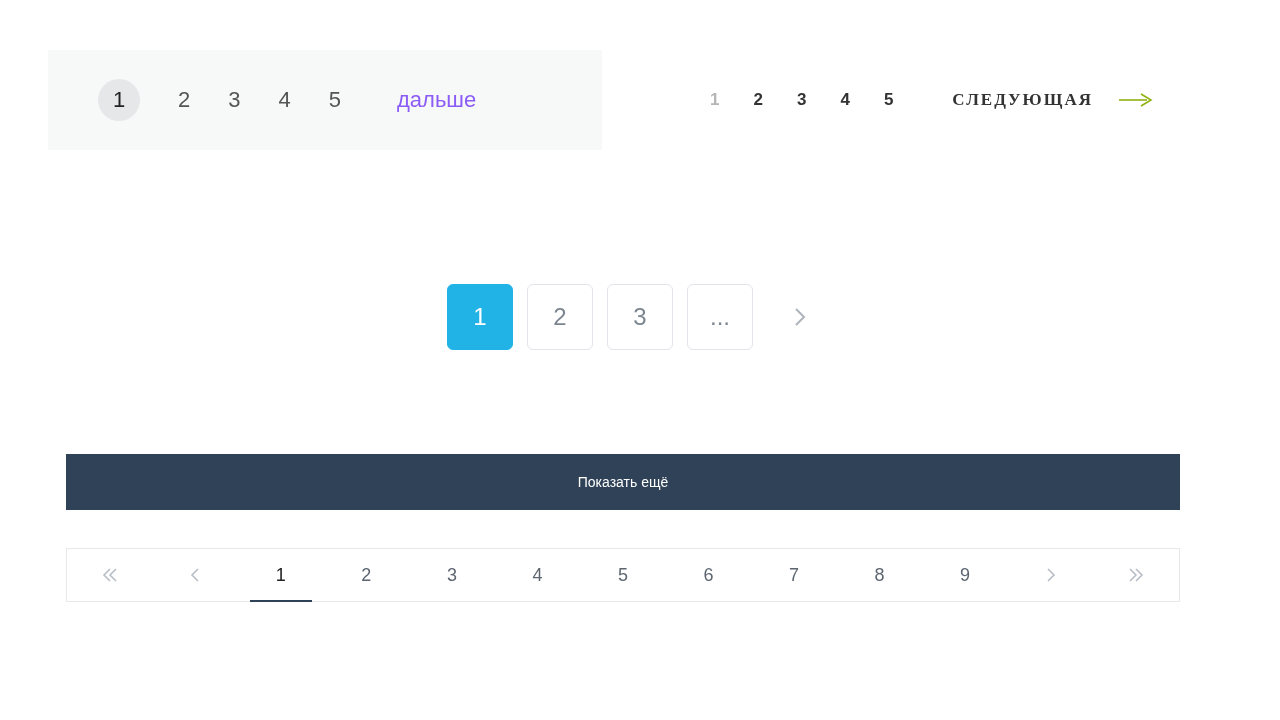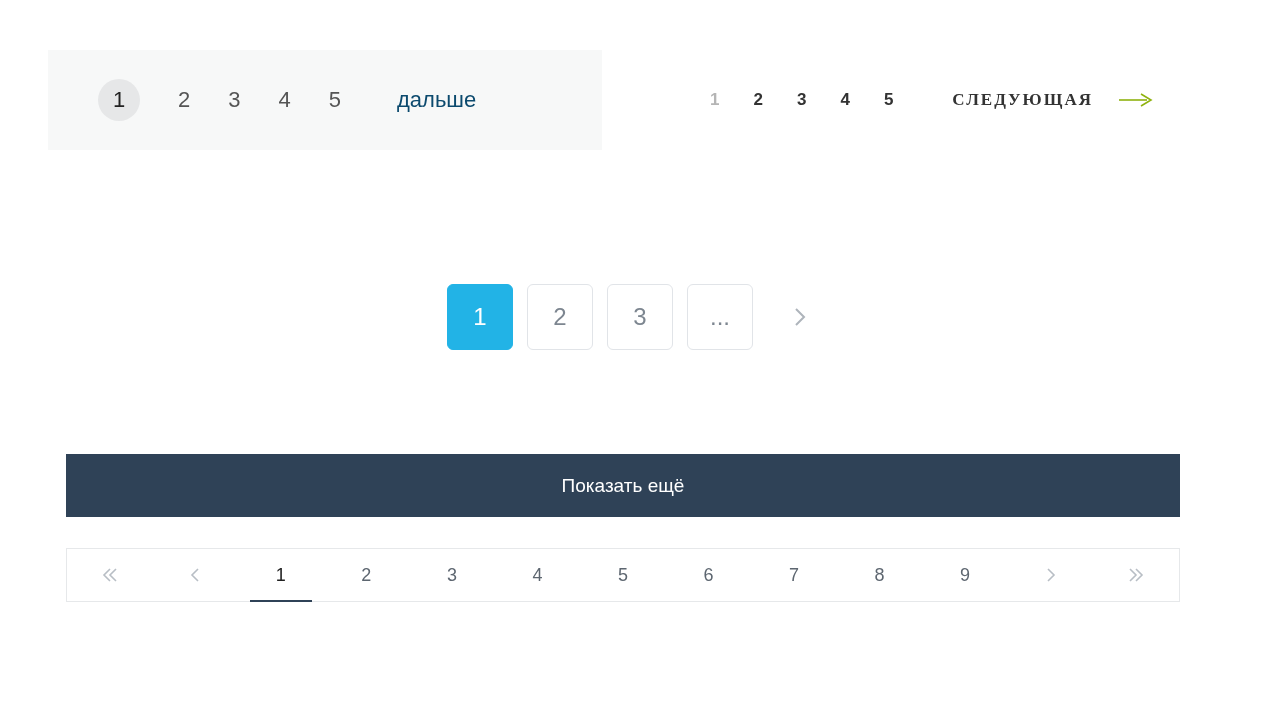--- a/index.html
+++ b/index.html
@@ -19,21 +19,21 @@
     gap: 38px;
     color: #555;
     font-size: 22px;
   }
   .pag1 .page { cursor: pointer; }
   .pag1 .page.active {
     width: 42px; height: 42px; border-radius: 50%;
     background: #e6e7e8; color: #222;
     display: inline-flex; align-items: center; justify-content: center;
   }
-  .pag1 .more { margin-left: 18px; cursor: pointer; color:#0c4a6e;}
+  .pag1 .more { margin-left: 18px; cursor: pointer; color:#8b5cf6;}
 
   
   .pag2 {
     position: absolute;
     top: 90px;
     left: 710px;
     display: flex;
     align-items: center;
     gap: 34px;
     font-size: 17px;
@@ -67,24 +67,24 @@
   }
   .pag3 .box.active { background: #22b3e6; color: #fff; border-color:#22b3e6; }
   .pag3 .ellipsis { border: 1px solid #e1e4e8; cursor: default; }
   .pag3 .chev { width: 66px; height: 66px; display:inline-flex; align-items:center; justify-content:center; cursor:pointer; color:#aeb4bb; font-size:24px;}
 
   
   .showmore {
     position: absolute;
     top: 454px;
     left: 66px; right: 100px;
-    height: 63px;
+    height: 56px;
     background: #2f4257;
     color: #fff;
-    font-size: 19px;
+    font-size: 14px;
     display: flex; align-items: center; justify-content: center;
     cursor: pointer;
   }
 
   
   .pag4 {
     position: absolute;
     top: 548px;
     left: 66px; right: 100px;
     height: 54px;

